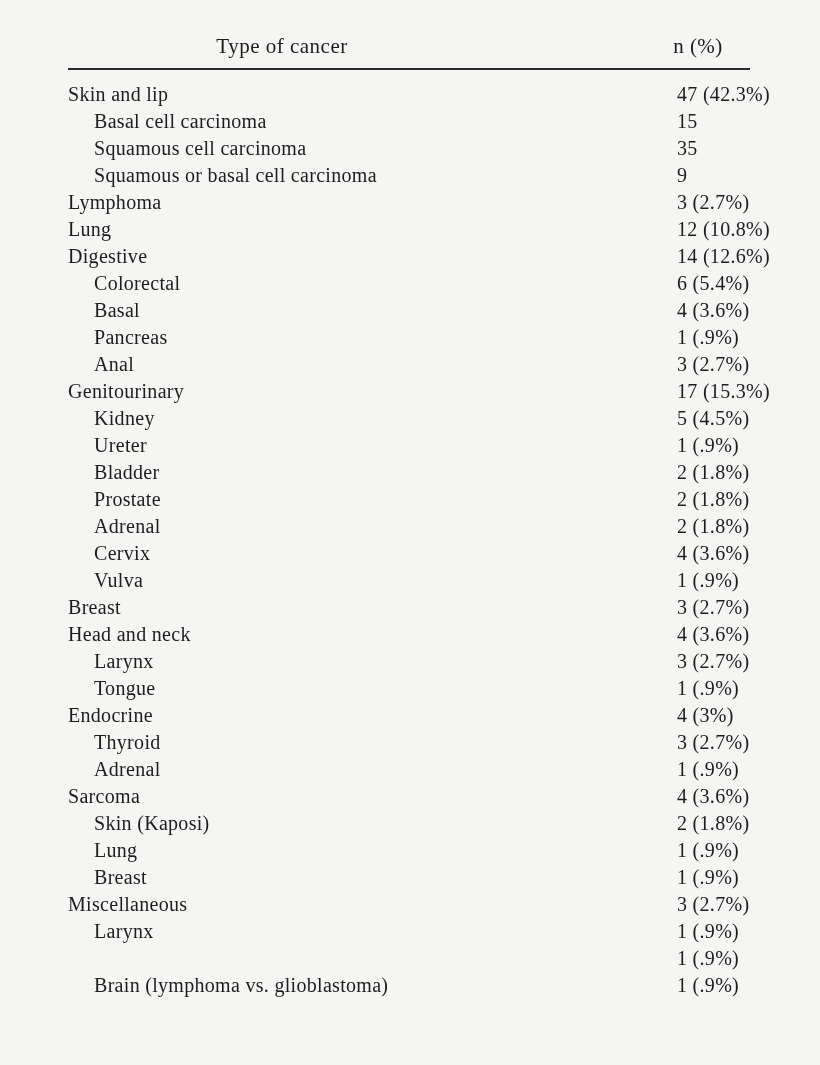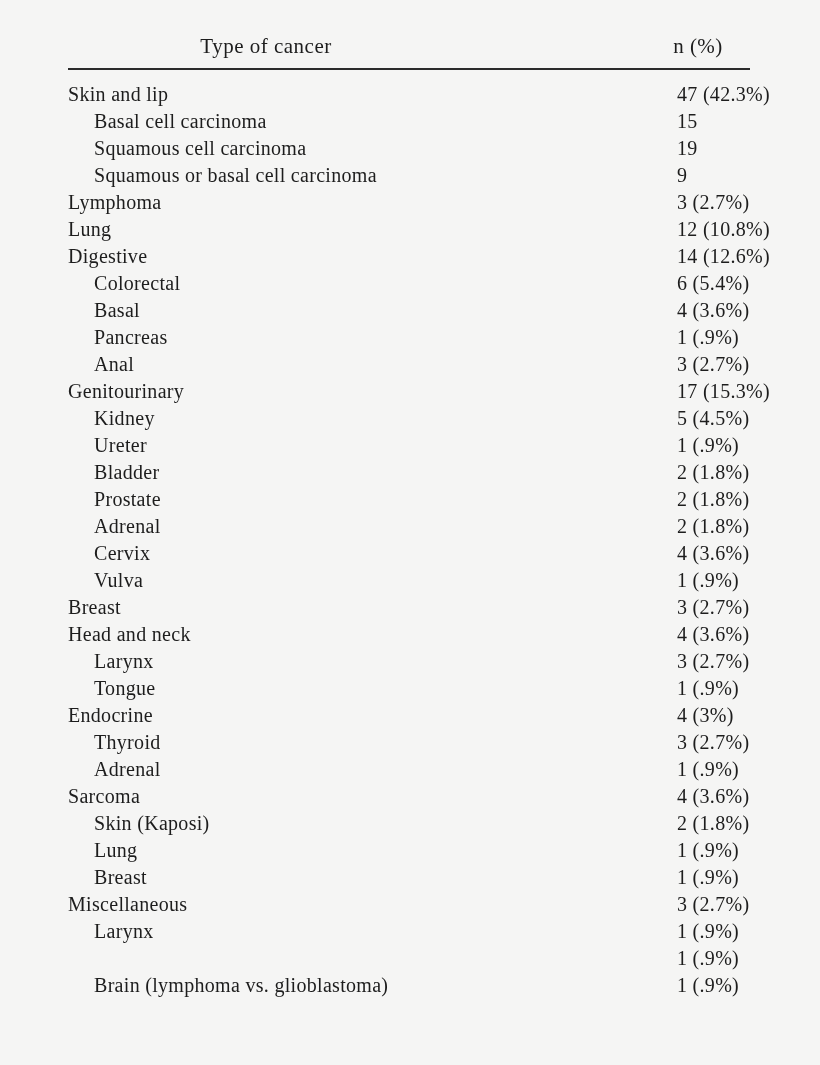--- a/index.html
+++ b/index.html
@@ -8,21 +8,21 @@
     position: relative;
     width: 820px;
     height: 1065px;
     background: #f5f5f4;
     font-family: "Liberation Serif", serif;
     color: #1d1d1d;
     overflow: hidden;
   }
   .thead { position: absolute; top: 34px; left: 0; width: 820px; height: 30px; }
   .col1-header {
-    position: absolute; left: 56px; width: 420px;
+    position: absolute; left: 72px; width: 420px;
     text-align: center; font-size: 21px; letter-spacing: 0.5px;
   }
   .col2-header {
     position: absolute; left: 643px; width: 110px;
     text-align: center; font-size: 21px; letter-spacing: 0.5px;
   }
   .rule {
     position: absolute; top: 68px; left: 68px; width: 682px; height: 2px;
     background: #2b2b2b;
   }
@@ -51,21 +51,21 @@
       <div class="row">
         <span class="label">Skin and lip</span>
         <span class="value">47 (42.3%)</span>
       </div>
       <div class="row indent">
         <span class="label">Basal cell carcinoma</span>
         <span class="value">15</span>
       </div>
       <div class="row indent">
         <span class="label">Squamous cell carcinoma</span>
-        <span class="value">19</span>
+        <span class="value">35</span>
       </div>
       <div class="row indent">
         <span class="label">Squamous or basal cell carcinoma</span>
         <span class="value">9</span>
       </div>
       <div class="row">
         <span class="label">Lymphoma</span>
         <span class="value">3 (2.7%)</span>
       </div>
       <div class="row">

